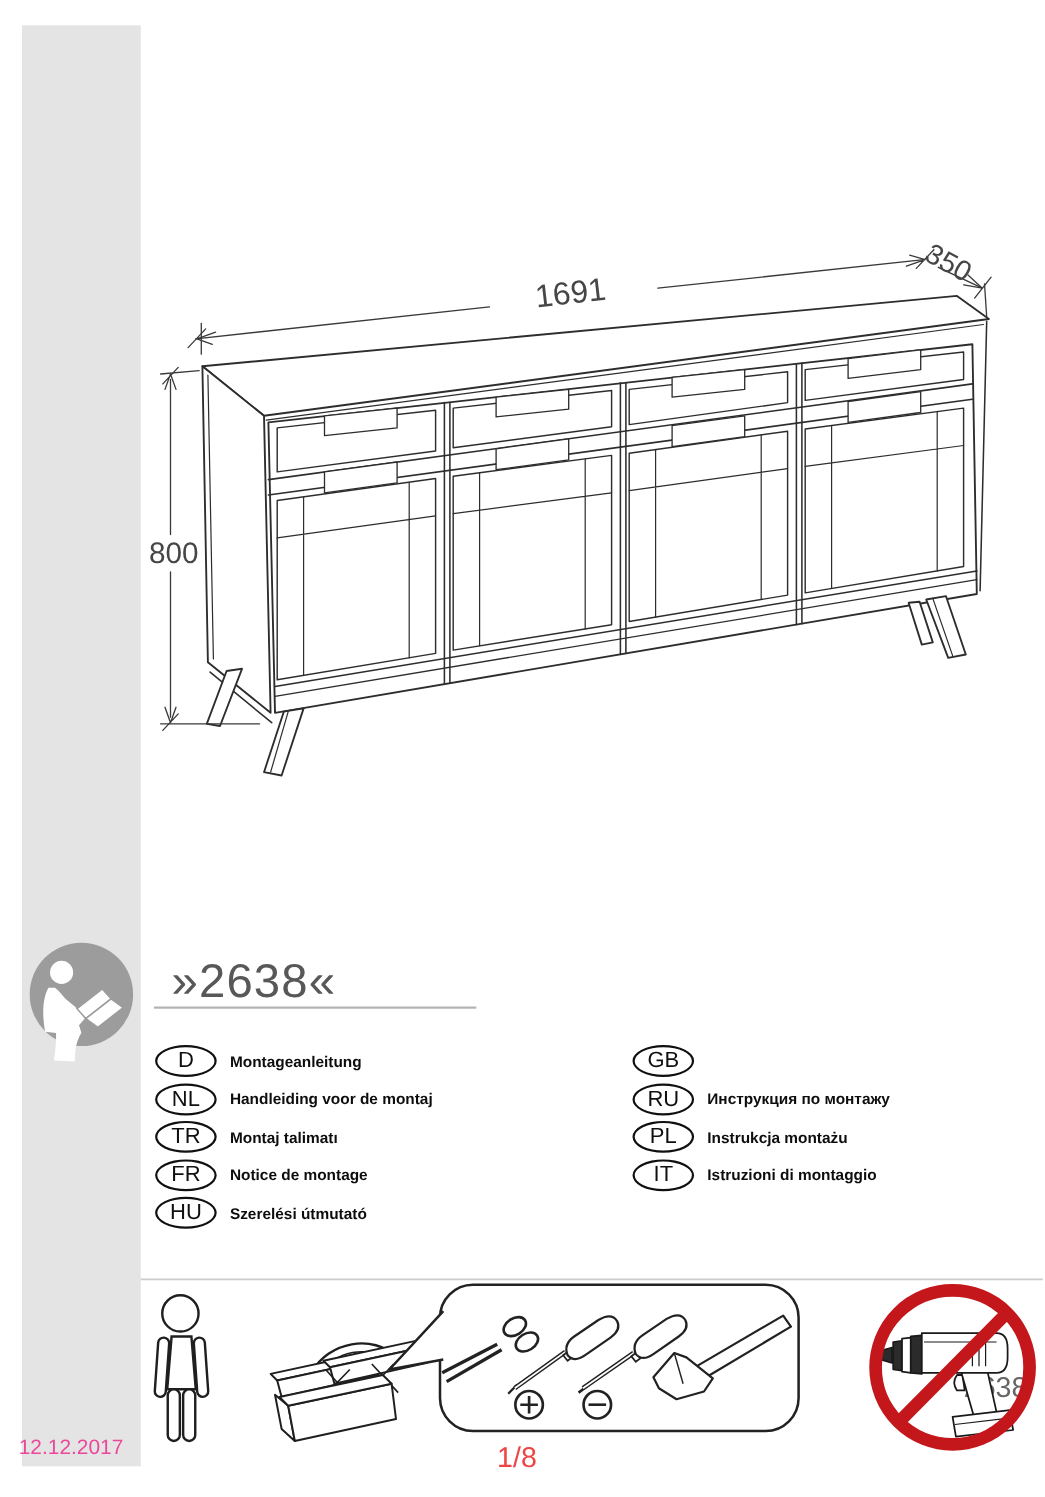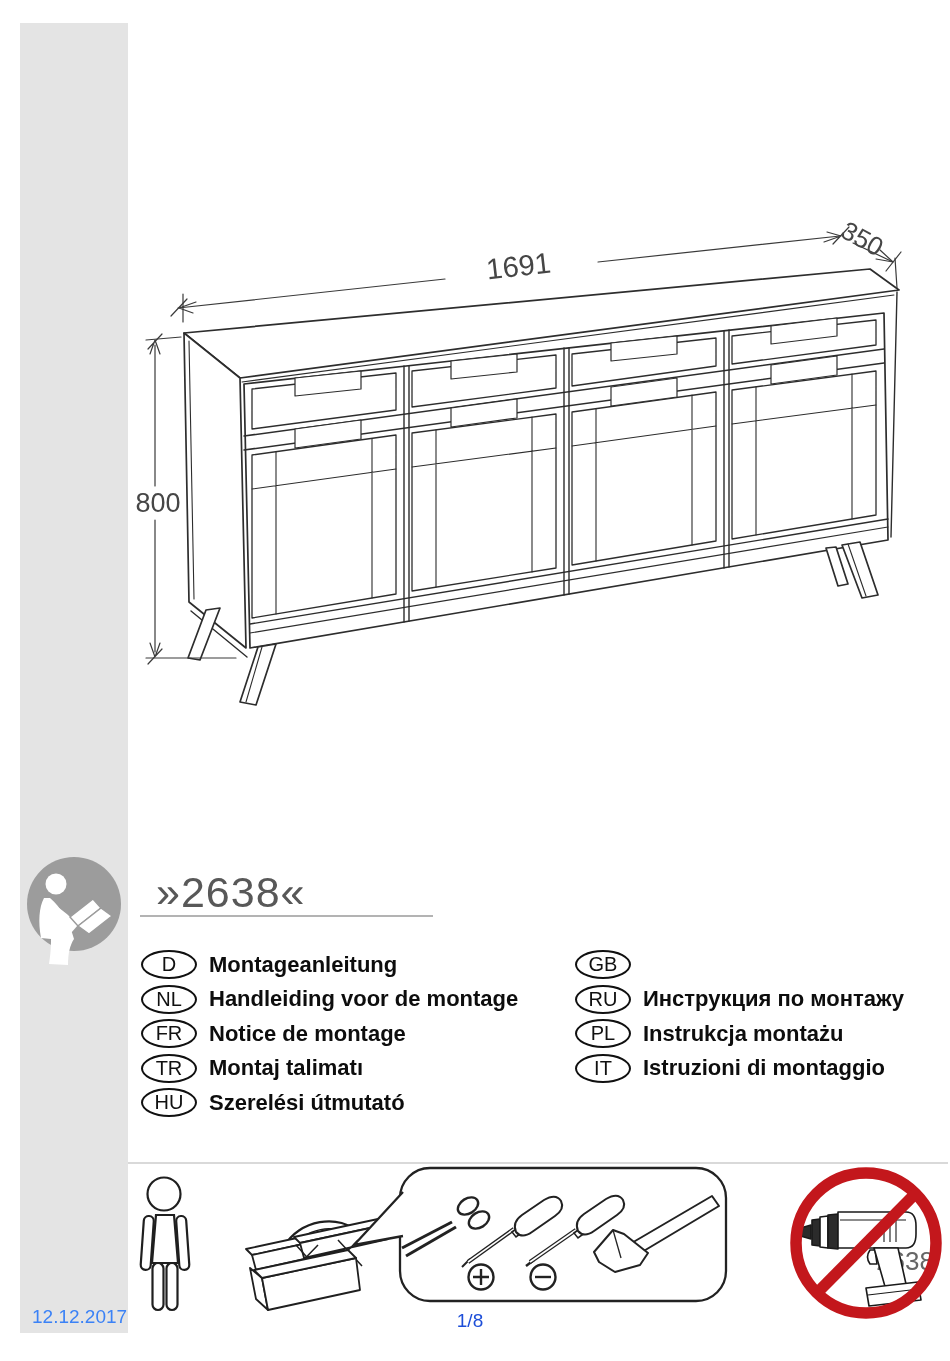--- a/index.html
+++ b/index.html
@@ -1,31 +1,31 @@
 <!DOCTYPE html>
 <html><head>
 <meta charset="utf-8">
 <style>
   html,body{margin:0;padding:0;background:#fff;}
   #page{position:relative;width:950px;height:1361px;background:#fff;overflow:hidden;
         font-family:"Liberation Sans",sans-serif;}
   #gray-bar{position:absolute;left:20px;top:23px;width:108px;height:1310px;background:#e4e4e4;}
-  #date{position:absolute;left:32px;top:1306px;font-size:19px;color:#3b82f6;}
+  #date{position:absolute;left:17px;top:1306px;font-size:19px;color:#ec4899;}
   #title{position:absolute;left:156px;top:868px;font-size:43px;color:#585858;letter-spacing:1px;}
   #title-rule{position:absolute;left:140px;top:915px;width:293px;height:2px;background:#b3b3b3;}
   .lang-col{position:absolute;top:951px;display:flex;flex-direction:column;gap:7.5px;}
   #lang-left{left:141px;}
   #lang-right{left:575px;}
   .lang-row{display:flex;align-items:center;height:27px;}
   .lang-oval{width:52px;height:25px;border:2.6px solid #101010;border-radius:50%;
              display:flex;align-items:center;justify-content:center;
              font-size:20px;color:#101010;flex:0 0 auto;}
-  .lang-label{margin-left:12px;font-size:22px;font-weight:bold;color:#0d0d0d;white-space:nowrap;}
+  .lang-label{margin-left:12px;font-size:14px;font-weight:bold;color:#0d0d0d;white-space:nowrap;}
   #footer-page{position:absolute;left:430px;top:1310px;width:80px;text-align:center;
-               font-size:19px;color:#1d4ed8;}
+               font-size:26px;color:#ef4444;}
   #footer-code{position:absolute;right:16px;top:1246px;font-size:26px;color:#666;margin-left:22px;}
   svg text.dim{font-family:"Liberation Sans",sans-serif;fill:#464646;}
 </style>
 </head>
 <body>
 
 <div id="page">
 
   <div id="gray-bar"></div>
   <div id="date">12.12.2017</div>
@@ -33,29 +33,29 @@
   <div id="title">»2638«</div>
   <div id="title-rule"></div>
 
   <div id="lang-left" class="lang-col">
     <div class="lang-row">
       <div class="lang-oval">D</div>
       <div class="lang-label">Montageanleitung</div>
     </div>
     <div class="lang-row">
       <div class="lang-oval">NL</div>
-      <div class="lang-label">Handleiding voor de montage</div>
+      <div class="lang-label">Handleiding voor de montaj</div>
+    </div>
+    <div class="lang-row">
+      <div class="lang-oval">TR</div>
+      <div class="lang-label">Montaj talimatı</div>
     </div>
     <div class="lang-row">
       <div class="lang-oval">FR</div>
       <div class="lang-label">Notice de montage</div>
-    </div>
-    <div class="lang-row">
-      <div class="lang-oval">TR</div>
-      <div class="lang-label">Montaj talimatı</div>
     </div>
     <div class="lang-row">
       <div class="lang-oval">HU</div>
       <div class="lang-label">Szerelési útmutató</div>
     </div>
   </div>
 
   <div id="lang-right" class="lang-col">
     <div class="lang-row">
       <div class="lang-oval">GB</div>

